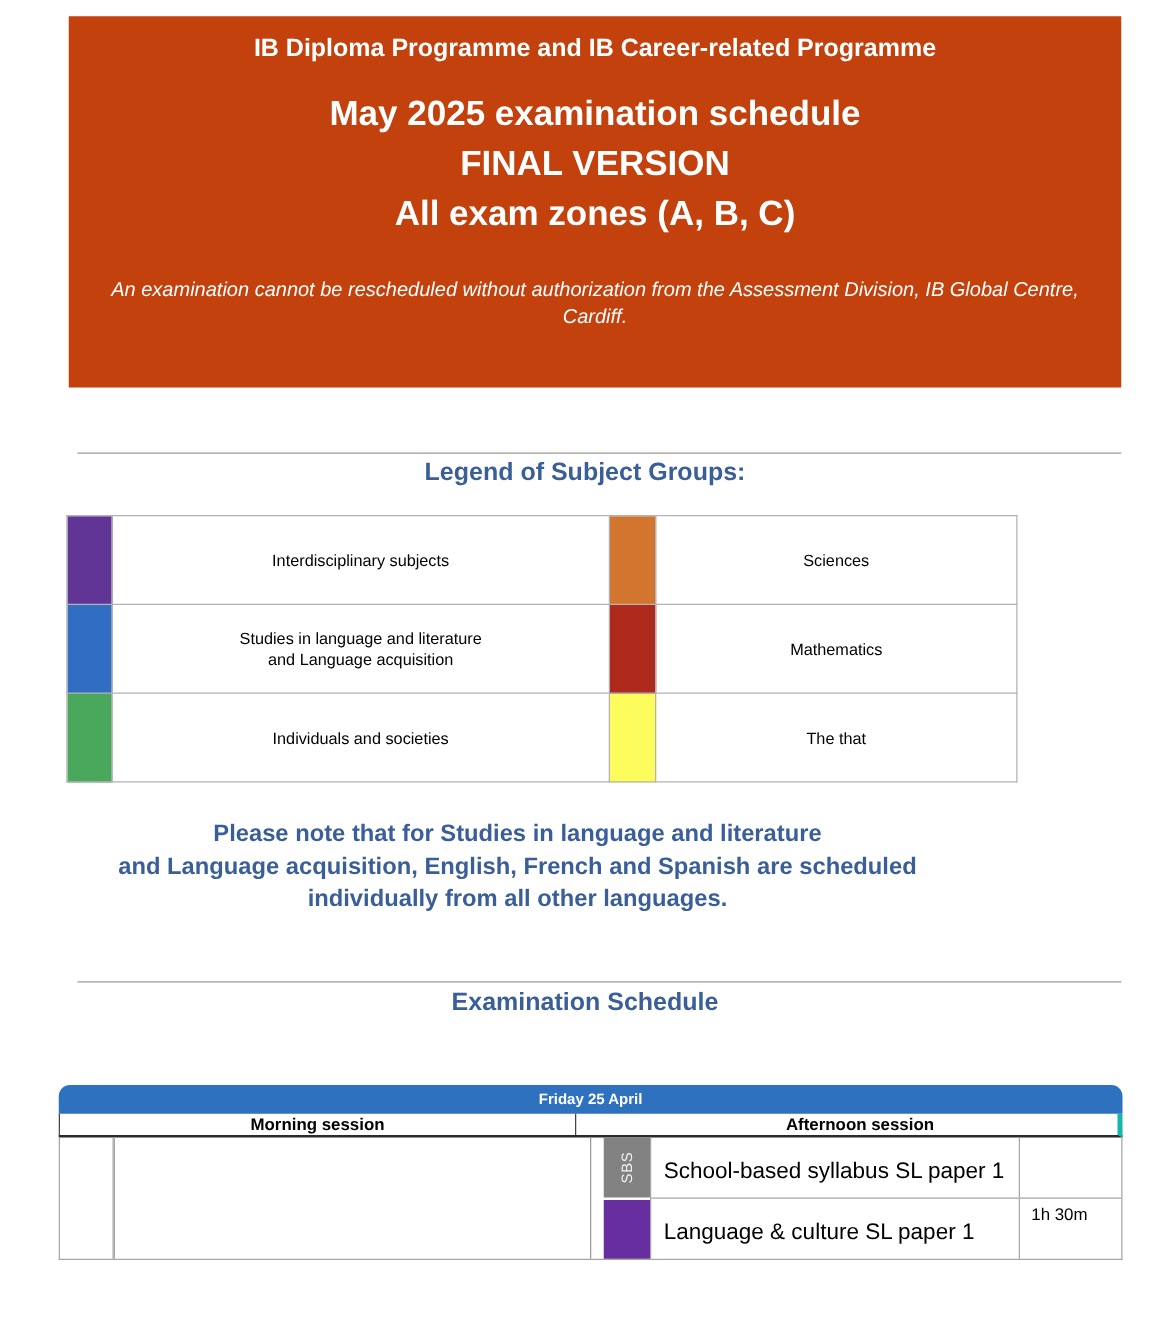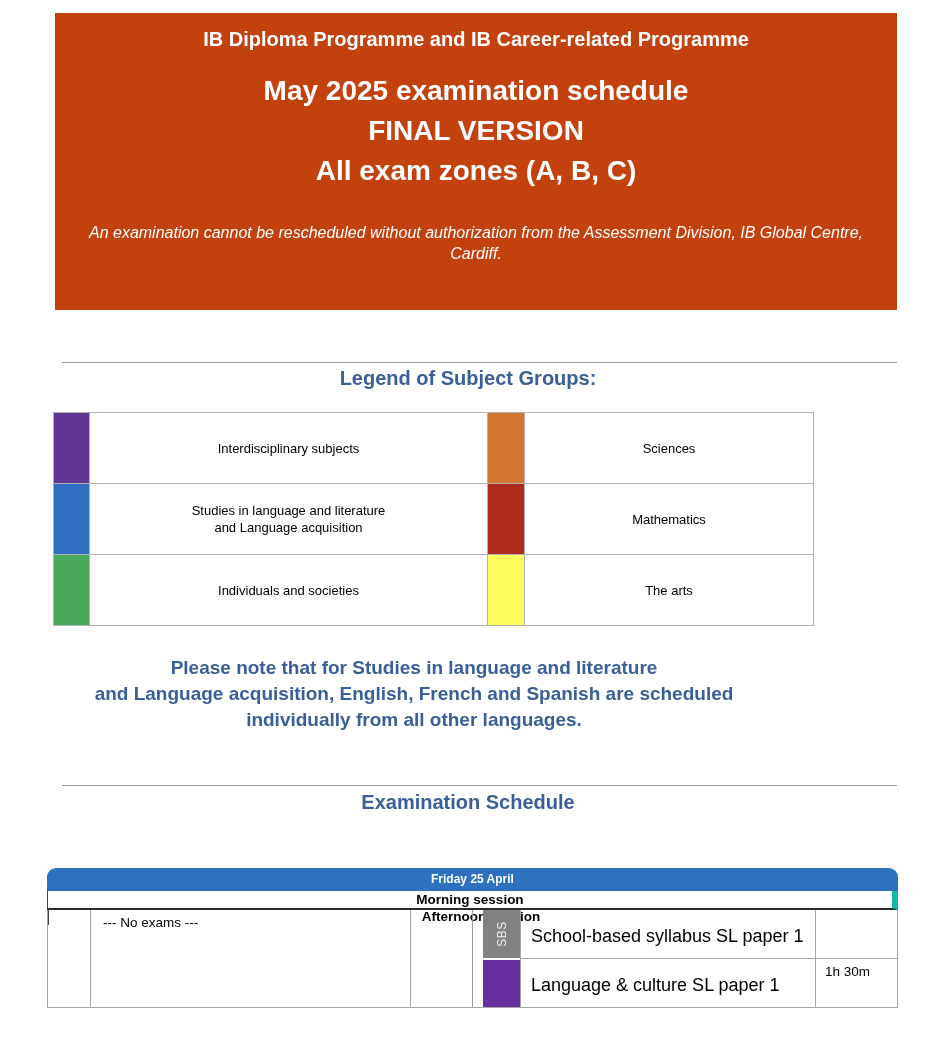--- a/index.html
+++ b/index.html
@@ -53,23 +53,22 @@
 
   
   .schedule { position: absolute; left: 47px; top: 868px; width: 851px; }
   .day-bar {
     height: 23px; line-height: 23px;
     border-radius: 9px 9px 0 0;
     color: #fff; font-weight: bold; font-size: 12px; text-align: center;
   }
   .session-headers {
     display: flex; height: 17px;
-    border-left: 1px solid #444; border-right: 6px solid #14b8a6;
+    border-left: 1px solid #444; border-right: 4px solid #14b8a6;
     border-bottom: 2px solid #2a2a2a;
-    flex-direction: column;
   }
   .session-headers .sh {
     flex: 1; text-align: center; font-weight: bold; font-size: 13.5px; line-height: 17px;
   }
   .session-headers .sh + .sh { border-left: 1px solid #444; padding-left: 21px; }
 
   .body-row {
     display: flex; height: 97px;
     border-left: 1px solid #a6a6a6; border-right: 1px solid #a6a6a6; border-bottom: 1px solid #a6a6a6;
   }
@@ -119,21 +118,21 @@
     <td class="sw-l" style="background-color: rgb(47, 110, 194);"></td>
     <td class="lbl lbl-l">Studies in language and literature
 and Language acquisition</td>
     <td class="sw-r" style="background-color: rgb(173, 42, 29);"></td>
     <td class="lbl">Mathematics</td>
   </tr>
   <tr>
     <td class="sw-l" style="background-color: rgb(74, 168, 92);"></td>
     <td class="lbl lbl-l">Individuals and societies</td>
     <td class="sw-r" style="background-color: rgb(252, 252, 92);"></td>
-    <td class="lbl">The arts</td>
+    <td class="lbl">The that</td>
   </tr>
 </tbody>
   </table>
 
 <div class="language-note">Please note that for Studies in language and literature
 and Language acquisition, English, French and Spanish are scheduled
 individually from all other languages.</div>
 
 <div class="sep sep2"></div>
 <div class="blue-heading exam-heading">Examination Schedule</div>
@@ -143,21 +142,20 @@
 
   <div class="session-headers">
     <div class="sh">Morning session</div>
     <div class="sh">Afternoon session</div>
   </div>
 
   <div class="body-row">
 
     <div class="am">
       <div class="am-narrow"></div>
-      <div class="am-text">--- No exams ---</div>
       <div class="am-dur"></div>
     </div>
 
     <div class="pm">
       <div class="pm-spacer"></div>
       <div class="pm-swatches">
         <div class="pm-sw first" style="background-color: rgb(130, 130, 130);">
           <span class="sbs-text">SBS</span>
         </div>
         <div class="pm-sw" style="background-color: rgb(102, 46, 159);"></div>

